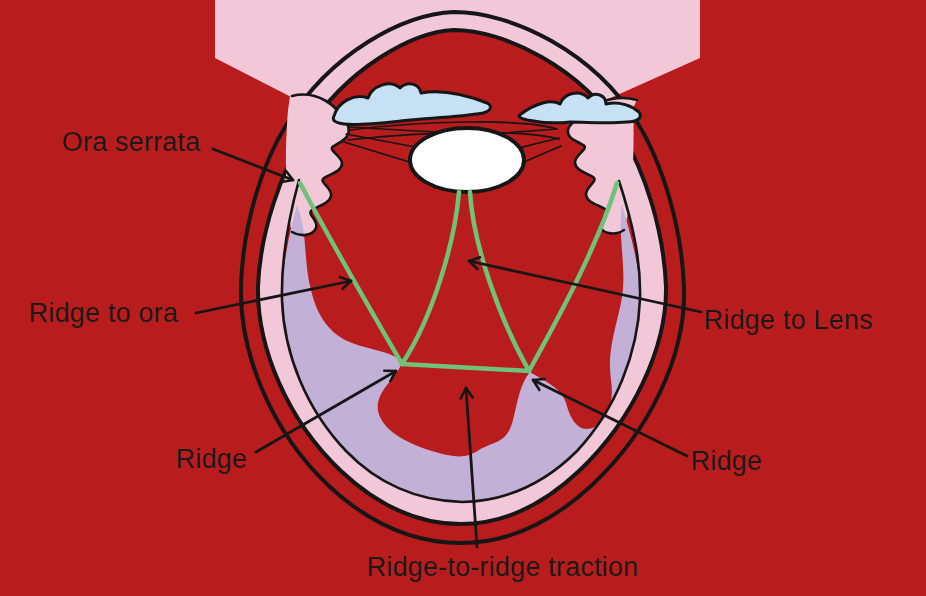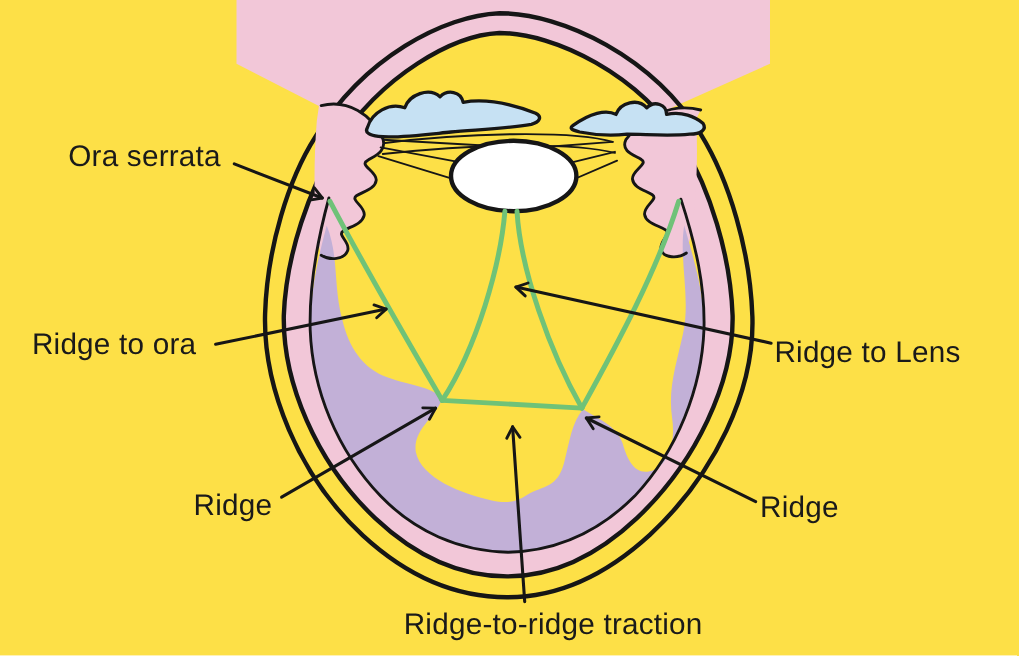--- a/index.html
+++ b/index.html
@@ -8,21 +8,21 @@
     background: #ffffff;
     width: 926px;
     height: 596px;
     overflow: hidden;
     font-family: "Liberation Sans", sans-serif;
   }
   .stage {
     position: relative;
     width: 926px;
     height: 596px;
-    background: #fde047;
+    background: #b91c1c;
   }
   svg { display: block; }
   .diagram-label {
     font-family: "Liberation Sans", sans-serif;
     font-size: 27px;
     fill: #1a1a1a;
     letter-spacing: 0.2px;
   }
 </style>
 </head>

